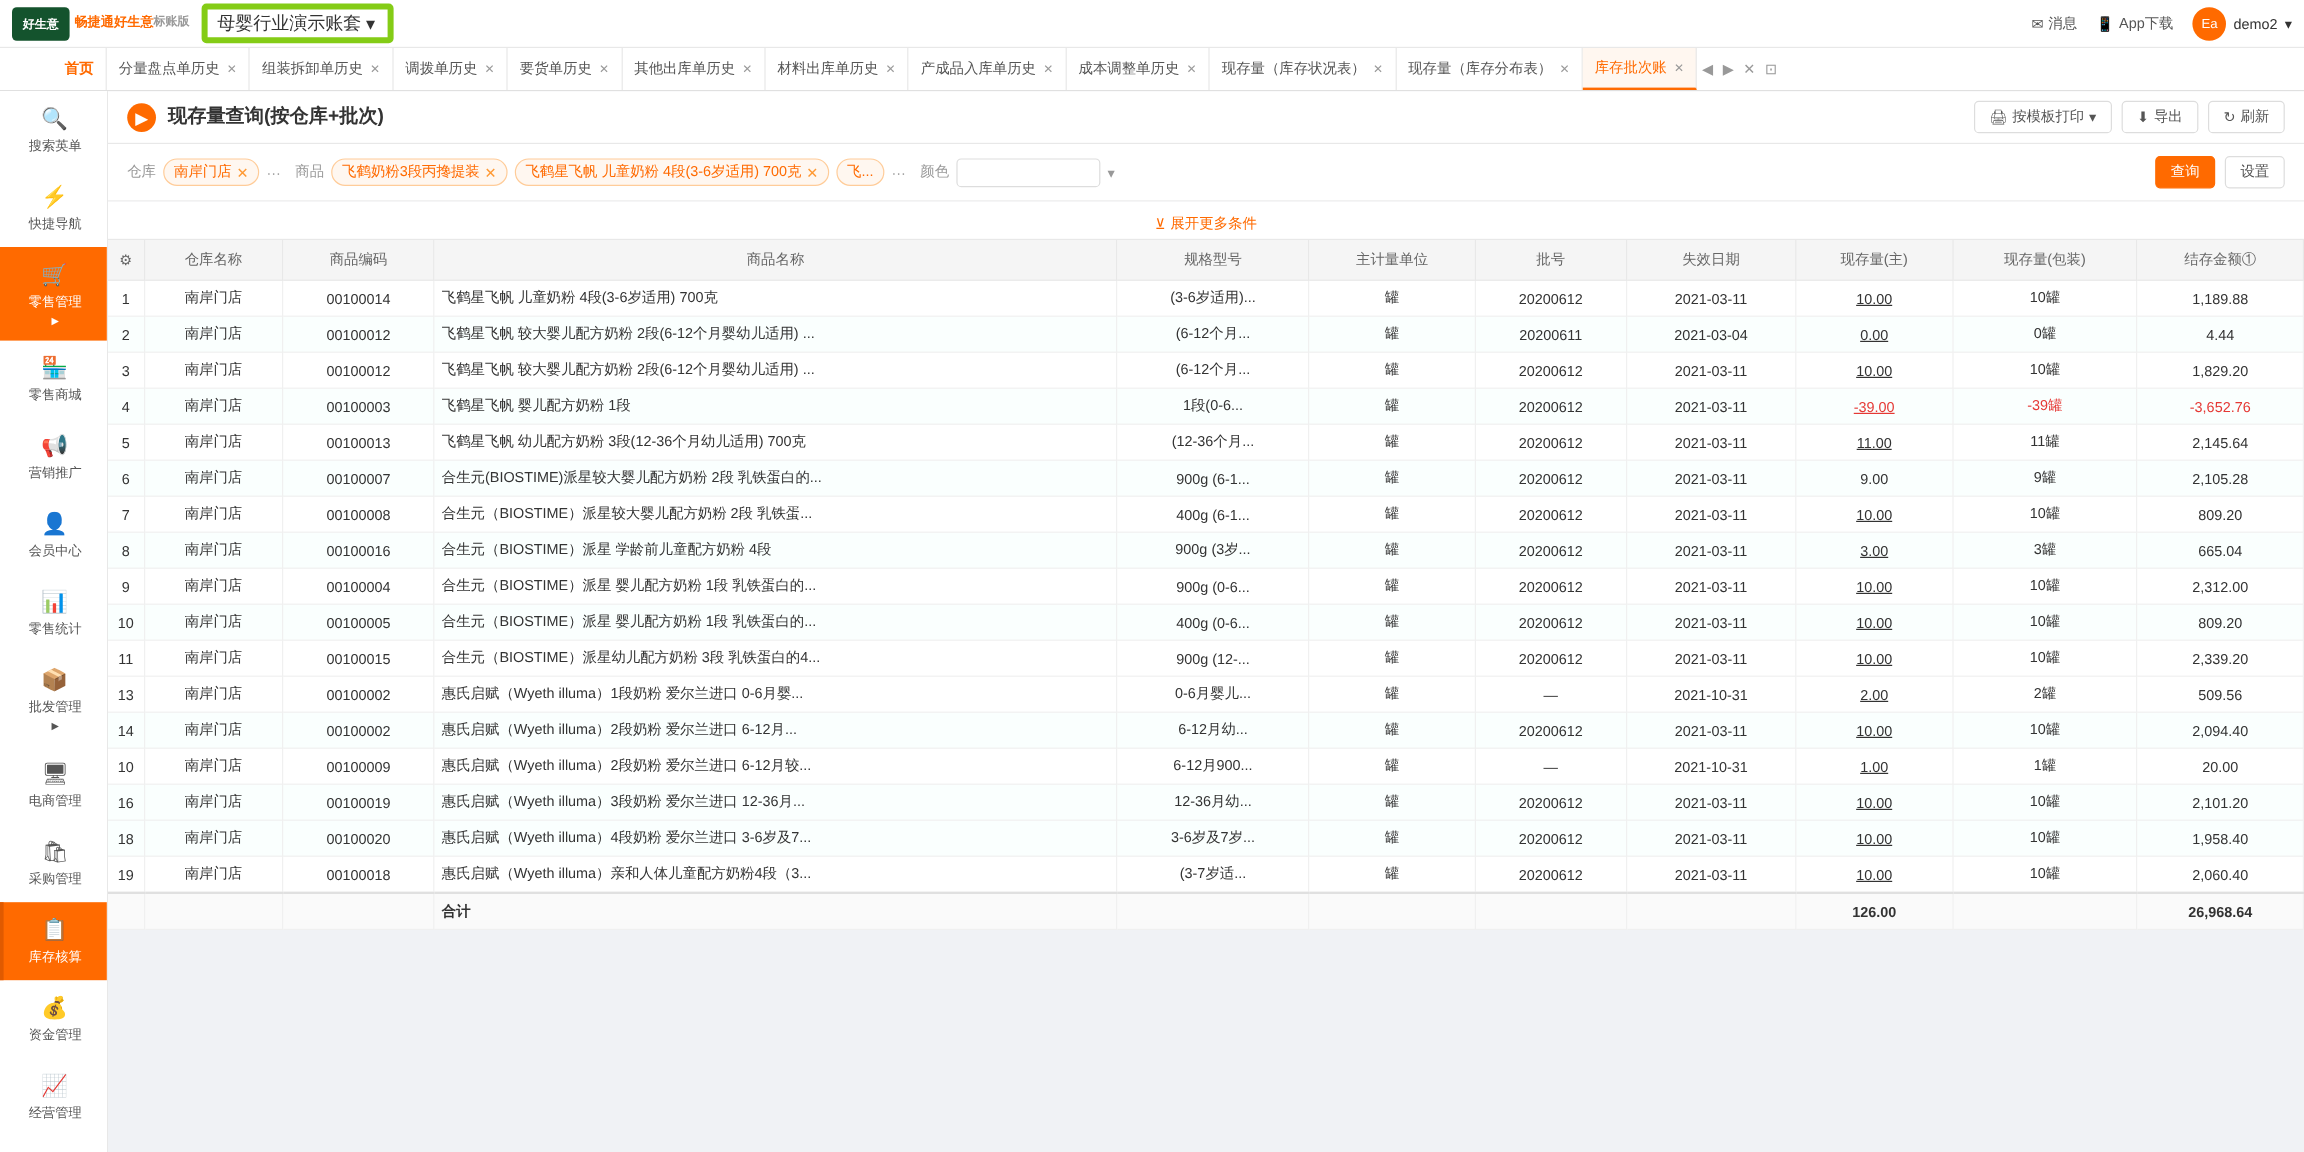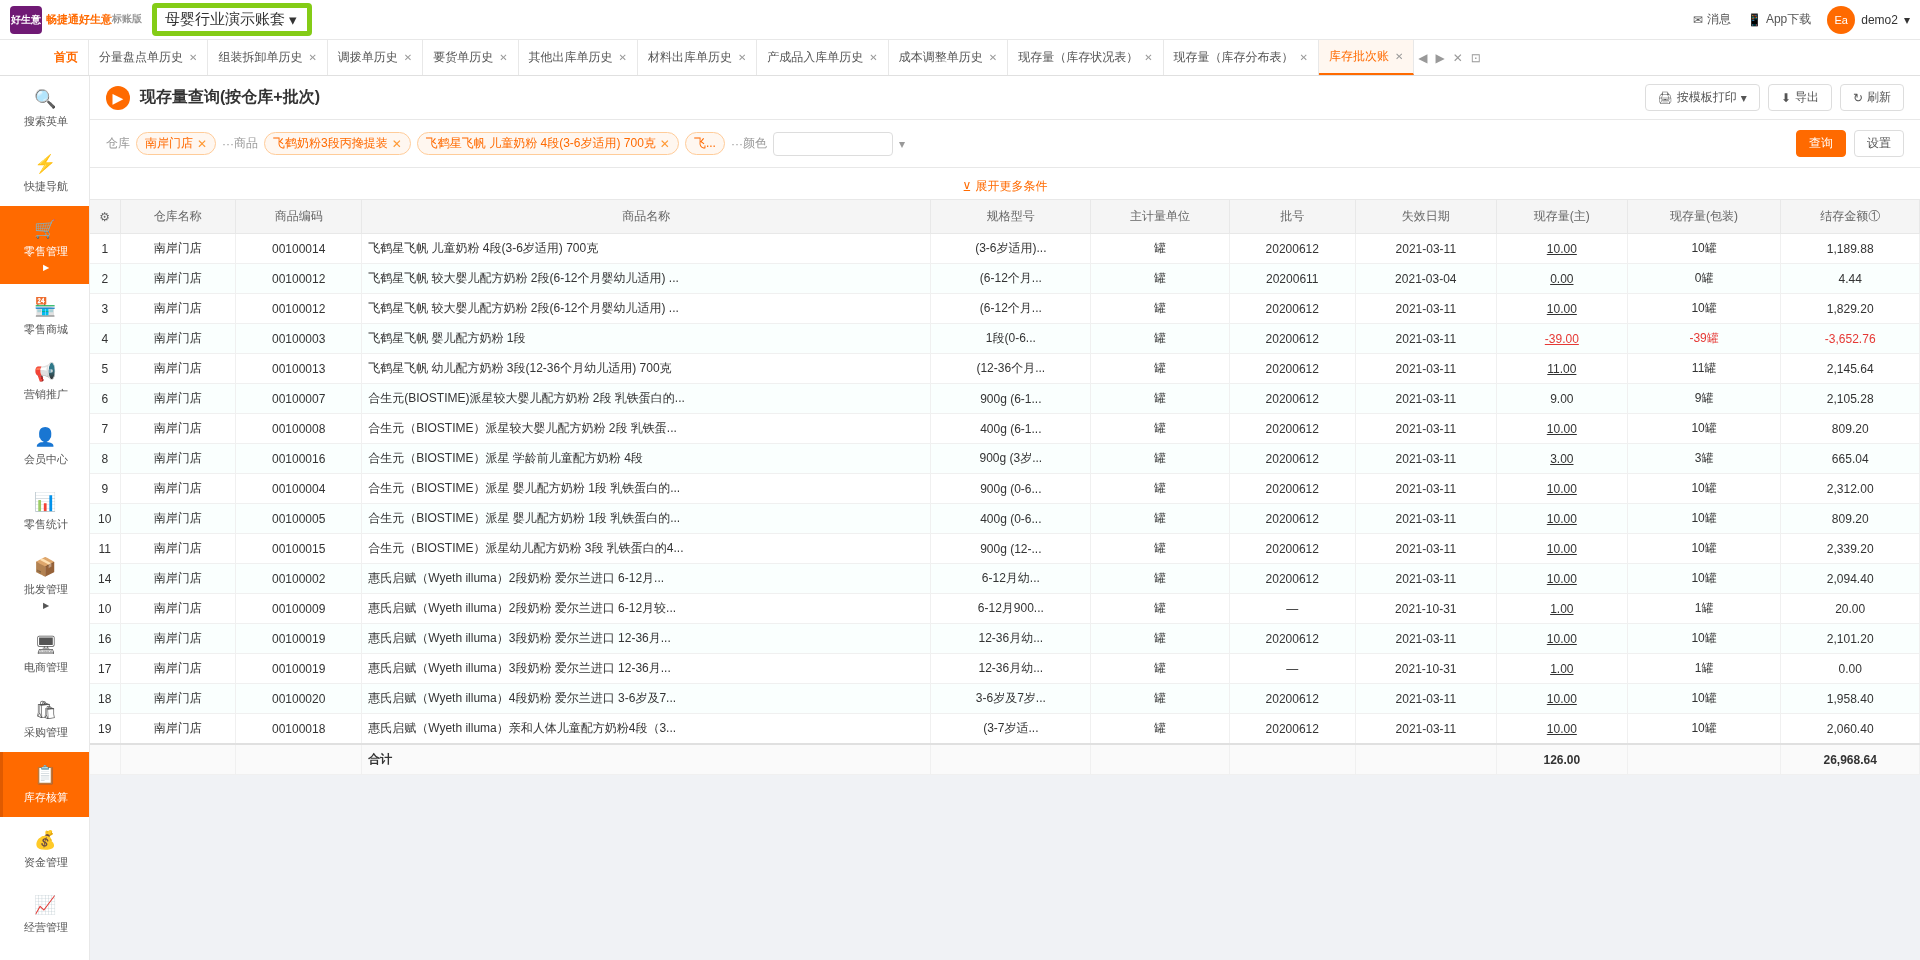--- a/index.html
+++ b/index.html
@@ -1,21 +1,21 @@
 <!DOCTYPE html>
 <html><head>
   <meta charset="utf-8">
   <style>
     * { box-sizing: border-box; margin: 0; padding: 0; }
     body { font-family: 'Microsoft YaHei', Arial, sans-serif; font-size: 12px; background: #f5f5f5; color: #333; overflow: hidden; }
 
     
     .top-bar { display: flex; align-items: center; background: #fff; height: 40px; border-bottom: 1px solid #e8e8e8; padding: 0 10px; gap: 10px; }
     .logo { display: flex; align-items: center; gap: 4px; color: #ff6a00; font-weight: bold; font-size: 13px; min-width: 90px; }
-    .logo-icon { width: 32px; height: 28px; background: #701a75; border-radius: 4px; display: flex; align-items: center; justify-content: center; color: #fff; font-size: 10px; }
+    .logo-icon { width: 48px; height: 28px; background: #14532d; border-radius: 4px; display: flex; align-items: center; justify-content: center; color: #fff; font-size: 10px; }
     .org-selector { display: flex; align-items: center; border: 5px solid #84cc16; border-radius: 4px; padding: 2px 8px; font-size: 15px; cursor: pointer; gap: 4px; min-width: 160px; }
     .top-bar-right { margin-left: auto; display: flex; align-items: center; gap: 16px; }
     .top-bar-btn { display: flex; align-items: center; gap: 4px; cursor: pointer; color: #555; font-size: 12px; }
     .avatar { width: 28px; height: 28px; border-radius: 50%; background: #ff6a00; display: flex; align-items: center; justify-content: center; color: #fff; font-size: 11px; }
 
     
     .tabs-bar { display: flex; align-items: center; background: #fff; border-bottom: 1px solid #e0e0e0; height: 36px; overflow: hidden; padding-left: 44px; }
     .tab-item { display: flex; align-items: center; padding: 0 10px; height: 100%; white-space: nowrap; cursor: pointer; border-right: 1px solid #e8e8e8; font-size: 12px; color: #555; gap: 4px; flex-shrink: 0; }
     .tab-item.active { background: #fff7f0; color: #ff6a00; border-bottom: 2px solid #ff6a00; }
     .tab-item.home { color: #ff6a00; font-weight: bold; }
@@ -36,21 +36,21 @@
     .content { flex: 1; display: flex; flex-direction: column; overflow: hidden; background: #f0f2f5; }
 
     
     .page-header { background: #fff; padding: 8px 16px; display: flex; align-items: center; justify-content: space-between; border-bottom: 1px solid #e8e8e8; }
     .page-title { font-size: 16px; font-weight: bold; color: #333; }
     .page-actions { display: flex; align-items: center; gap: 8px; }
     .btn { padding: 4px 12px; border-radius: 4px; cursor: pointer; font-size: 12px; border: 1px solid #ddd; background: #fff; color: #555; display: flex; align-items: center; gap: 4px; }
     .btn-primary { background: #ff6a00; color: #fff; border-color: #ff6a00; }
 
     
-    .filter-bar { background: #fff; padding: 10px 16px; border-bottom: 1px solid #e8e8e8; display: flex; gap: 0; flex-wrap: wrap; }
+    .filter-bar { background: #fff; padding: 10px 16px; border-bottom: 1px solid #e8e8e8; display: flex; gap: 12px; flex-wrap: wrap; }
     .filter-group { display: flex; align-items: center; gap: 6px; }
     .filter-label { color: #999; font-size: 12px; white-space: nowrap; }
     .filter-tag { display: flex; align-items: center; background: #fff7f0; border: 1px solid #ffcc99; border-radius: 12px; padding: 2px 8px; color: #ff6a00; font-size: 12px; gap: 4px; }
     .filter-tag .close { cursor: pointer; color: #ff9933; }
     .filter-dots { color: #999; cursor: pointer; }
     .expand-btn { display: flex; align-items: center; gap: 4px; color: #ff6a00; cursor: pointer; font-size: 12px; margin: 6px auto 0; }
 
     
     .search-expand { width: 24px; height: 24px; background: #ff6a00; border-radius: 50%; display: flex; align-items: center; justify-content: center; color: #fff; cursor: pointer; font-size: 14px; flex-shrink: 0; }
 
@@ -450,20 +450,33 @@
       <td>00100015</td>
       <td class="td-left" style="max-width:300px;overflow:hidden;text-overflow:ellipsis;">合生元（BIOSTIME）派星幼儿配方奶粉 3段 乳铁蛋白的4...</td>
       <td>900g (12-...</td>
       <td>罐</td>
       <td>20200612</td>
       <td>2021-03-11</td>
       <td style=""><span style="text-decoration:underline;cursor:pointer;">10.00</span></td>
       <td style="">10罐</td>
       <td style="">2,339.20</td>
     </tr>
+            <tr class="row-odd">
+      <td>13</td>
+      <td>南岸门店</td>
+      <td>00100002</td>
+      <td class="td-left" style="max-width:300px;overflow:hidden;text-overflow:ellipsis;">惠氏启赋（Wyeth illuma）1段奶粉 爱尔兰进口 0-6月婴...</td>
+      <td>0-6月婴儿...</td>
+      <td>罐</td>
+      <td>—</td>
+      <td>2021-10-31</td>
+      <td style=""><span style="text-decoration:underline;cursor:pointer;">2.00</span></td>
+      <td style="">2罐</td>
+      <td style="">509.56</td>
+    </tr>
             <tr class="row-even">
       <td>14</td>
       <td>南岸门店</td>
       <td>00100002</td>
       <td class="td-left" style="max-width:300px;overflow:hidden;text-overflow:ellipsis;">惠氏启赋（Wyeth illuma）2段奶粉 爱尔兰进口 6-12月...</td>
       <td>6-12月幼...</td>
       <td>罐</td>
       <td>20200612</td>
       <td>2021-03-11</td>
       <td style=""><span style="text-decoration:underline;cursor:pointer;">10.00</span></td>
@@ -489,33 +502,20 @@
       <td>00100019</td>
       <td class="td-left" style="max-width:300px;overflow:hidden;text-overflow:ellipsis;">惠氏启赋（Wyeth illuma）3段奶粉 爱尔兰进口 12-36月...</td>
       <td>12-36月幼...</td>
       <td>罐</td>
       <td>20200612</td>
       <td>2021-03-11</td>
       <td style=""><span style="text-decoration:underline;cursor:pointer;">10.00</span></td>
       <td style="">10罐</td>
       <td style="">2,101.20</td>
     </tr>
-            <tr class="row-odd">
-      <td>17</td>
-      <td>南岸门店</td>
-      <td>00100019</td>
-      <td class="td-left" style="max-width:300px;overflow:hidden;text-overflow:ellipsis;">惠氏启赋（Wyeth illuma）3段奶粉 爱尔兰进口 12-36月...</td>
-      <td>12-36月幼...</td>
-      <td>罐</td>
-      <td>—</td>
-      <td>2021-10-31</td>
-      <td style=""><span style="text-decoration:underline;cursor:pointer;">1.00</span></td>
-      <td style="">1罐</td>
-      <td style="">0.00</td>
-    </tr>
             <tr class="row-even">
       <td>18</td>
       <td>南岸门店</td>
       <td>00100020</td>
       <td class="td-left" style="max-width:300px;overflow:hidden;text-overflow:ellipsis;">惠氏启赋（Wyeth illuma）4段奶粉 爱尔兰进口 3-6岁及7...</td>
       <td>3-6岁及7岁...</td>
       <td>罐</td>
       <td>20200612</td>
       <td>2021-03-11</td>
       <td style=""><span style="text-decoration:underline;cursor:pointer;">10.00</span></td>

